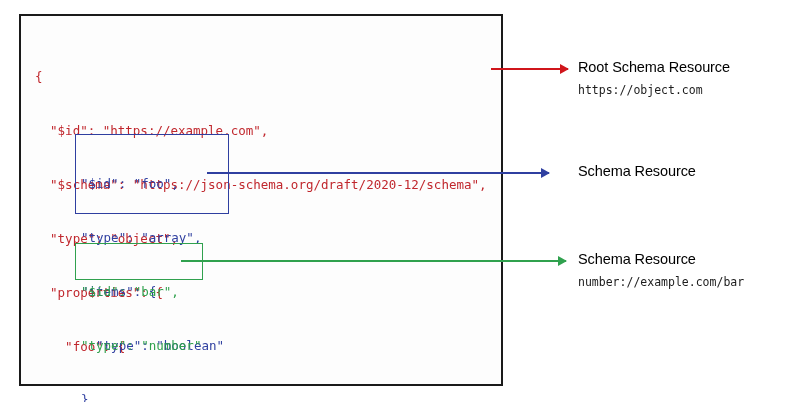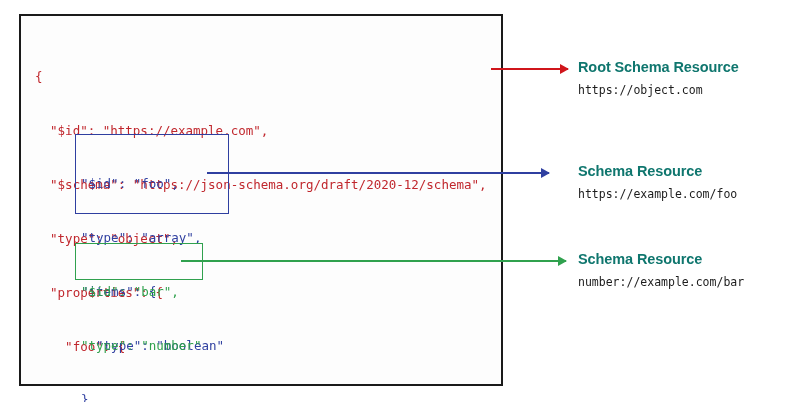--- a/index.html
+++ b/index.html
@@ -107,22 +107,22 @@
 
   #arrow-bar { left: 181px; top: 260px; width: 385px; }
   #arrow-bar .shaft { background: #30a14e; }
   #arrow-bar .head  { border-left-color: #30a14e; }
 
   
   .callout { position: absolute; }
   .callout-title {
     font-family: "Liberation Sans", sans-serif;
     font-size: 14.5px;
-    font-weight: bold;
-    color: #0f766e;
+    font-weight: normal;
+    color: #000000;
     letter-spacing: -0.1px;
     white-space: nowrap;
   }
   .callout-uri {
     font-family: "DejaVu Sans Mono", "Liberation Mono", monospace;
     font-size: 11.5px;
     color: #1c1c1c;
     margin-top: 8px;
     white-space: nowrap;
   }
@@ -191,21 +191,20 @@
     <div class="head"></div>
   </div>
 
   <div class="callout" id="callout-root">
     <div class="callout-title">Root Schema Resource</div>
     <div class="callout-uri">https://object.com</div>
   </div>
 
   <div class="callout" id="callout-foo">
     <div class="callout-title">Schema Resource</div>
-    <div class="callout-uri">https://example.com/foo</div>
   </div>
 
   <div class="callout" id="callout-bar">
     <div class="callout-title">Schema Resource</div>
     <div class="callout-uri">number://example.com/bar</div>
   </div>
 
 </div>
 
 </body></html>

